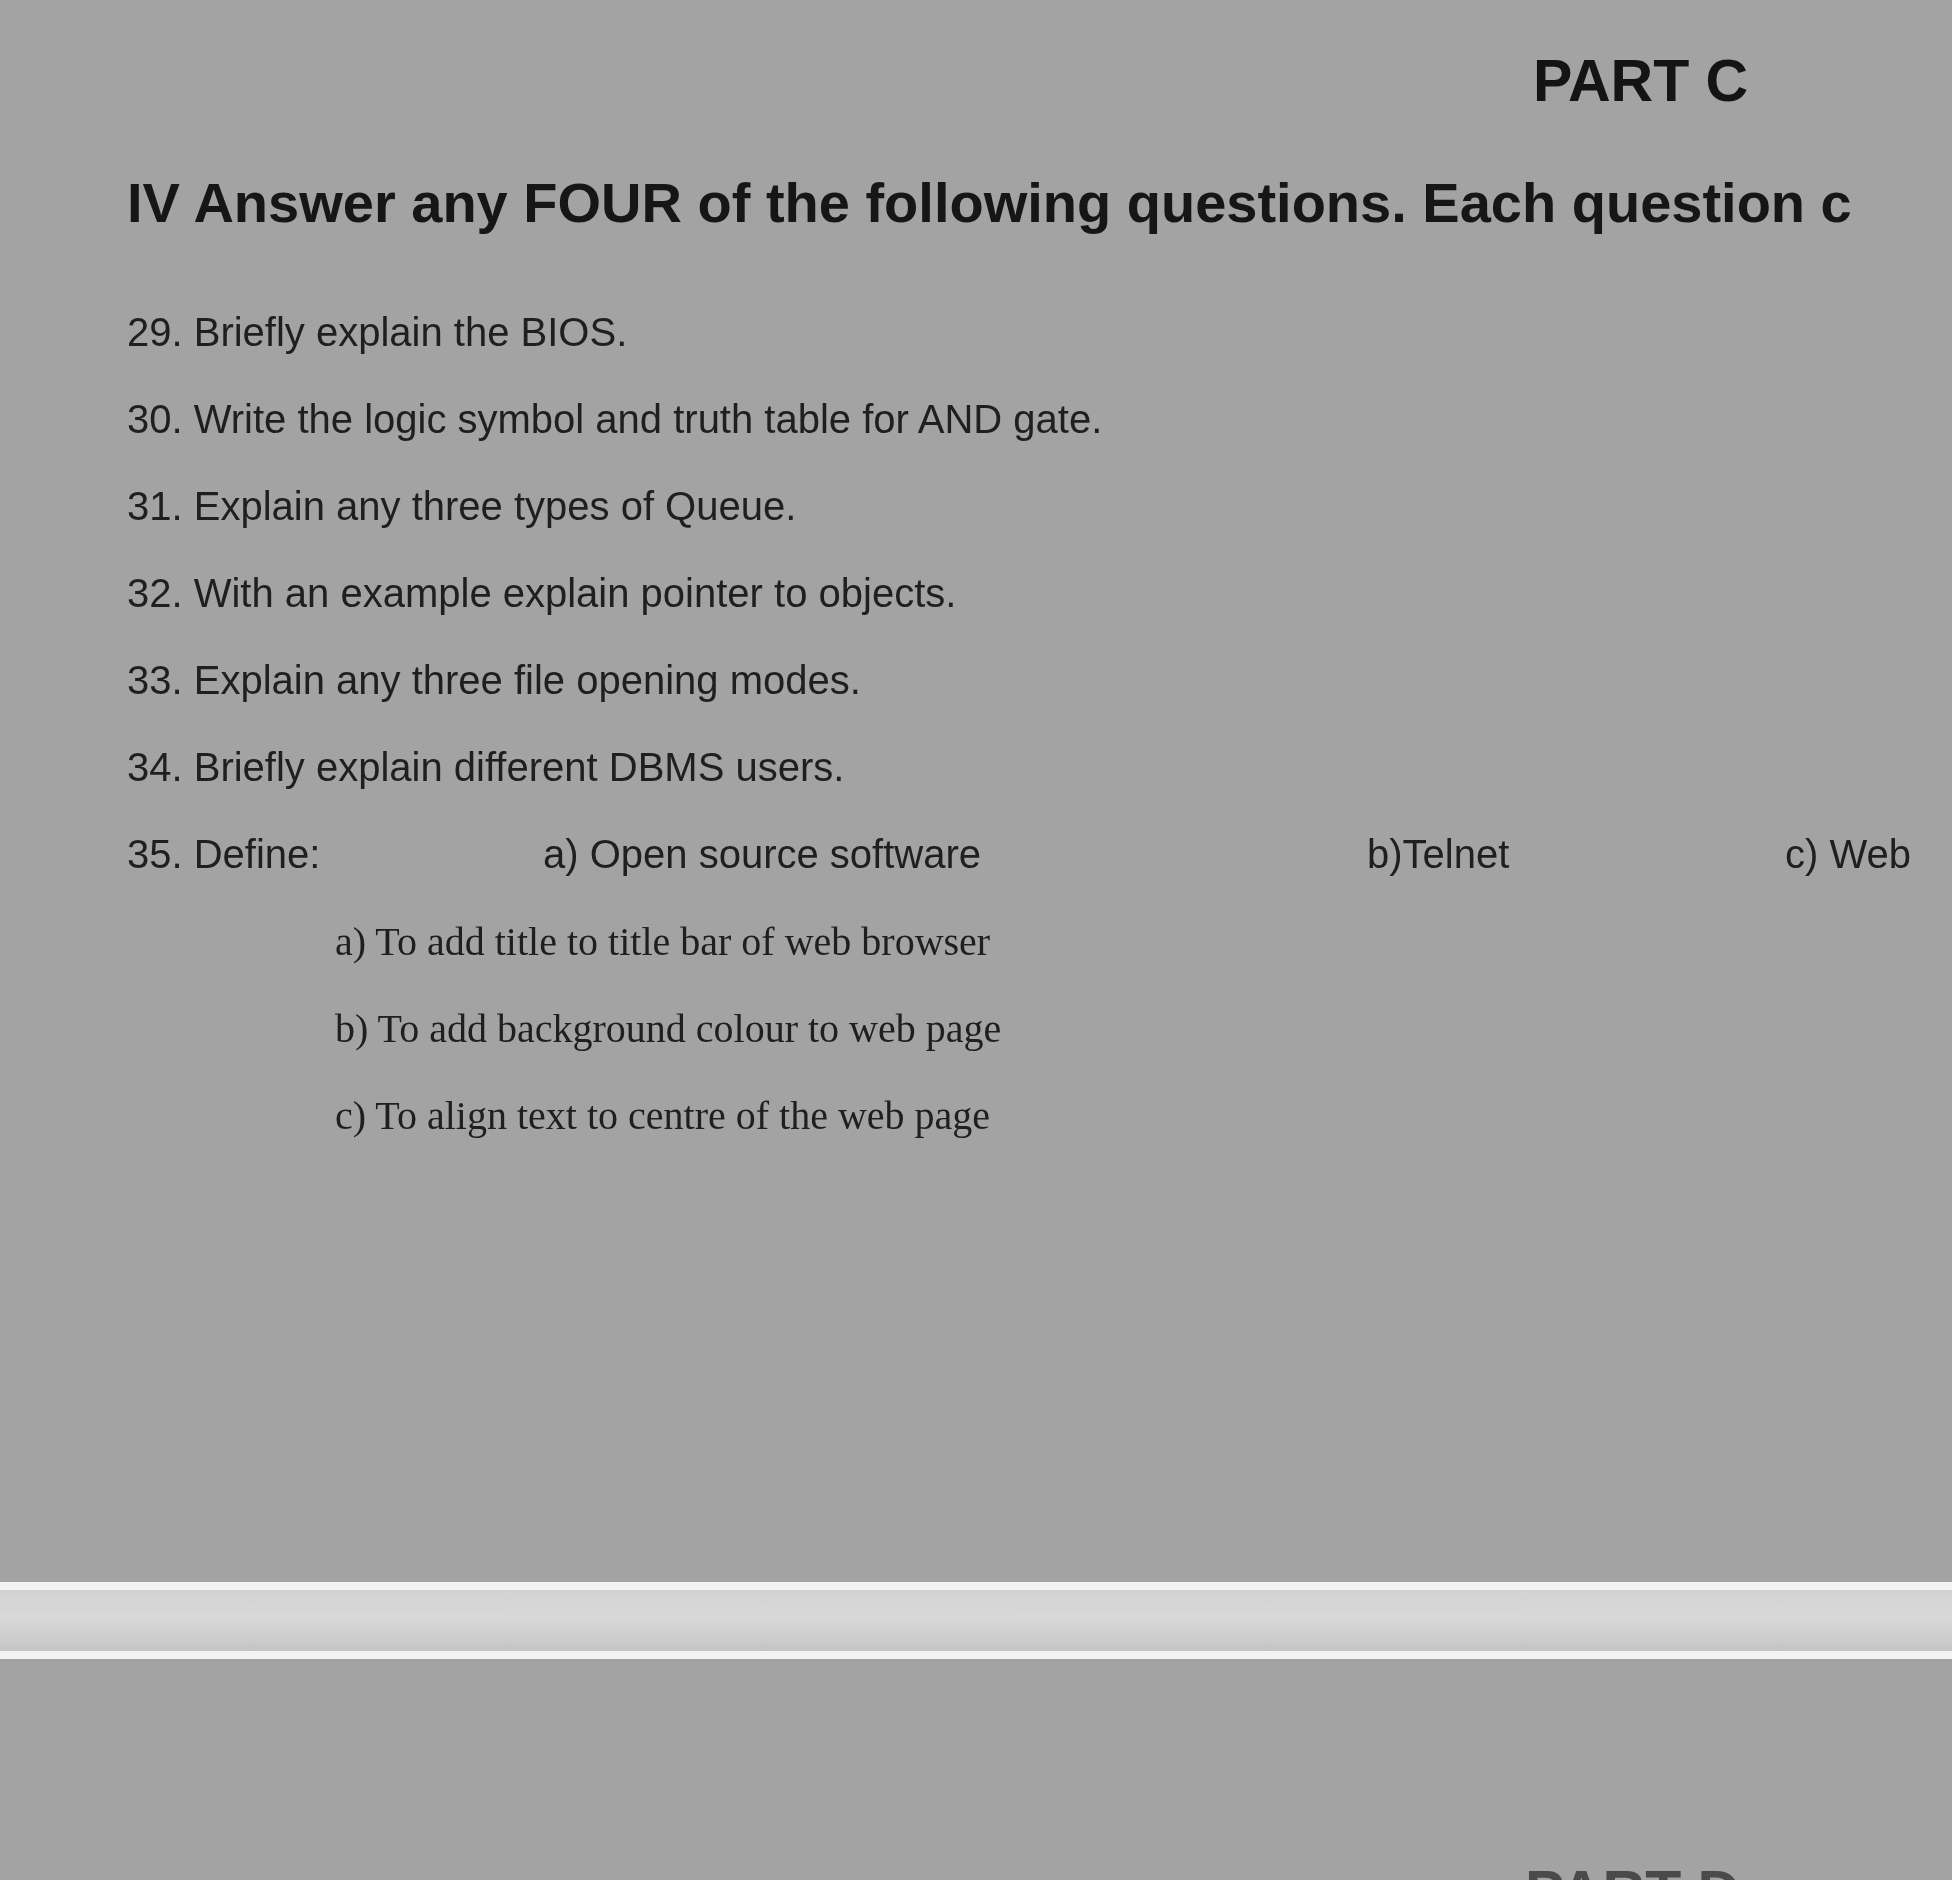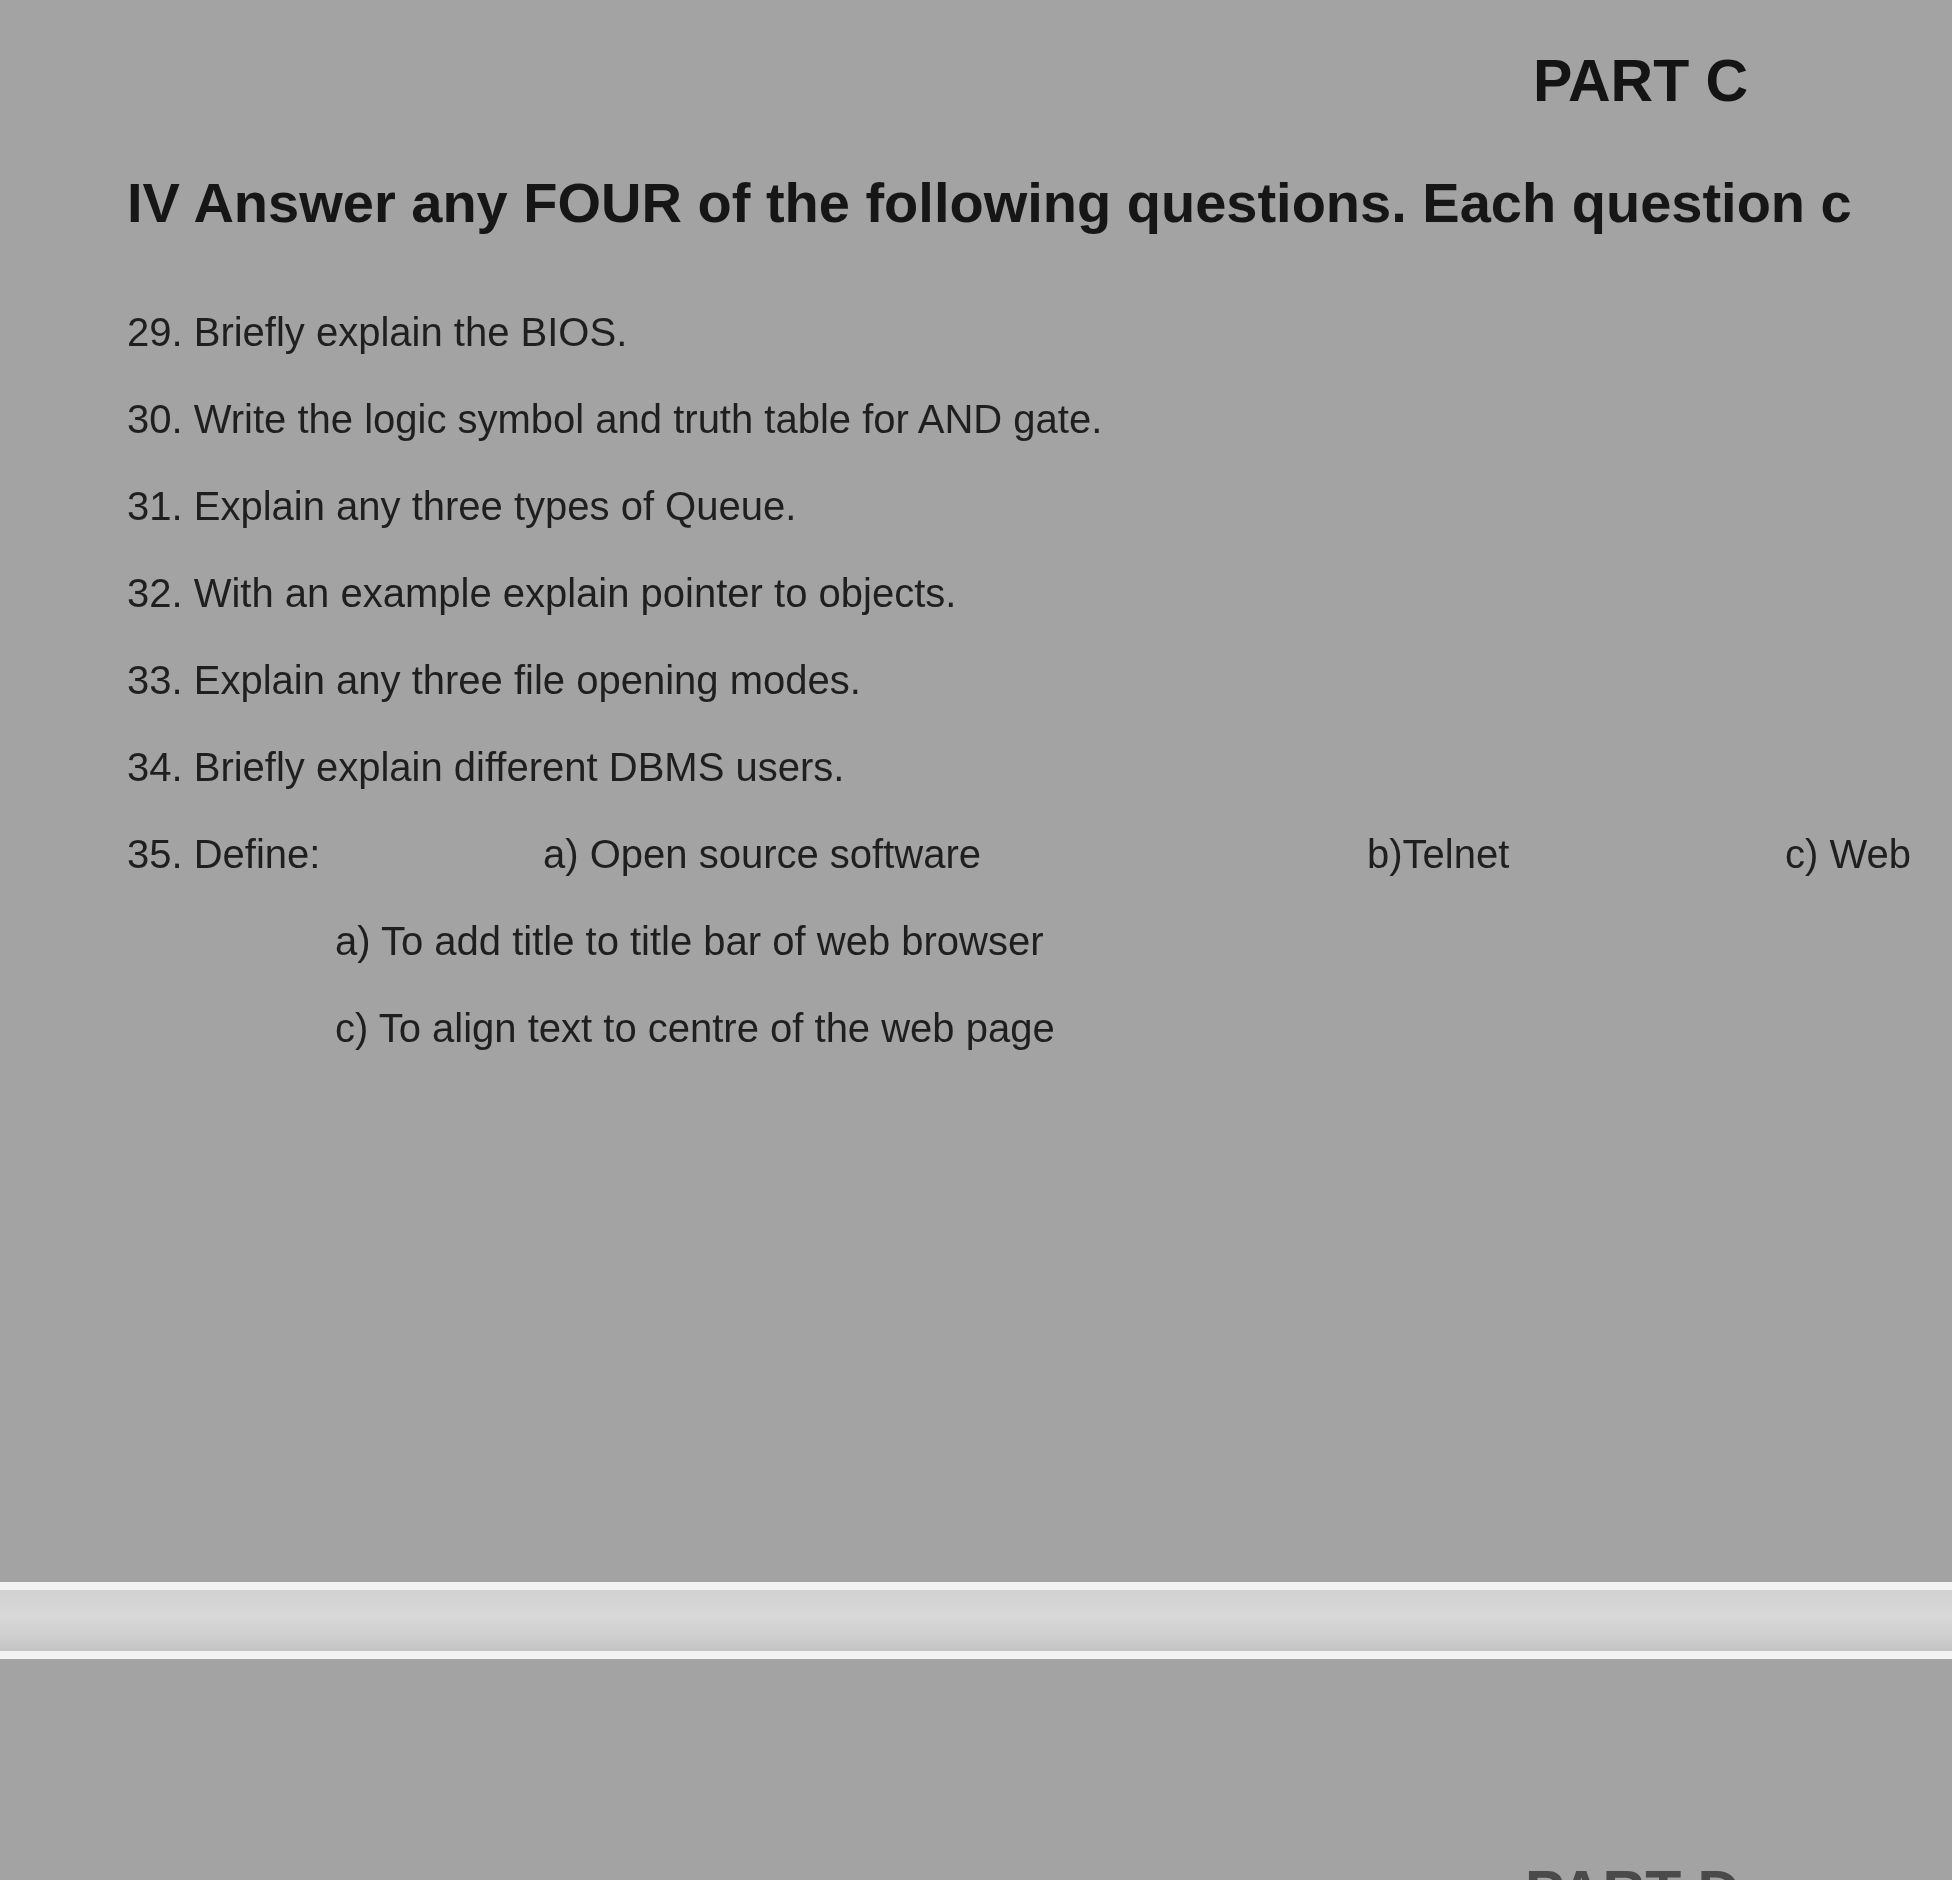--- a/index.html
+++ b/index.html
@@ -42,21 +42,21 @@
     font-size: 40px;
     line-height: 87px;
     color: #1f1f1f;
   }
   .q-line { white-space: nowrap; }
   #question-35-line { position: relative; }
   #question-35-line .part { position: absolute; top: 0; white-space: nowrap; }
   #q35-part-a { left: 416px; }
   #q35-part-b { left: 1240px; }
   #q35-part-c { left: 1658px; }
-  .sub-item { padding-left: 208px; white-space: nowrap; }
+  .sub-item { padding-left: 208px; white-space: nowrap; font-family: Liberation Serif, serif; }
   #separator-band { position: absolute; left: 0; top: 1582px; width: 1952px; }
   #separator-band .strip { height: 8px; background: #f3f3f3; }
   #separator-band .bar {
     height: 61px;
     background: linear-gradient(180deg, #d2d2d2 0%, #d8d8d8 45%, #cdcdcd 80%, #c3c3c3 100%);
   }
   #part-d-heading-partial {
     left: 1525px; top: 1857px;
     color: #4a4a4a;
   }
@@ -79,20 +79,21 @@
     <div class="q-line">34. Briefly explain different DBMS users.</div>
 
     <div class="q-line" id="question-35-line">
       <span>35. Define:</span>
       <span class="part" id="q35-part-a">a) Open source software</span>
       <span class="part" id="q35-part-b">b)Telnet</span>
       <span class="part" id="q35-part-c">c) Web</span>
     </div>
 
     <div class="sub-item">a) To add title to title bar of web browser</div>
+    <div class="sub-item">b) To add background colour to web page</div>
     <div class="sub-item">c) To align text to centre of the web page</div>
   </div>
 
   <div id="separator-band">
     <div class="strip"></div>
     <div class="bar"></div>
     <div class="strip"></div>
   </div>
 
   <div id="part-d-heading-partial" class="section-heading">PART D</div>

